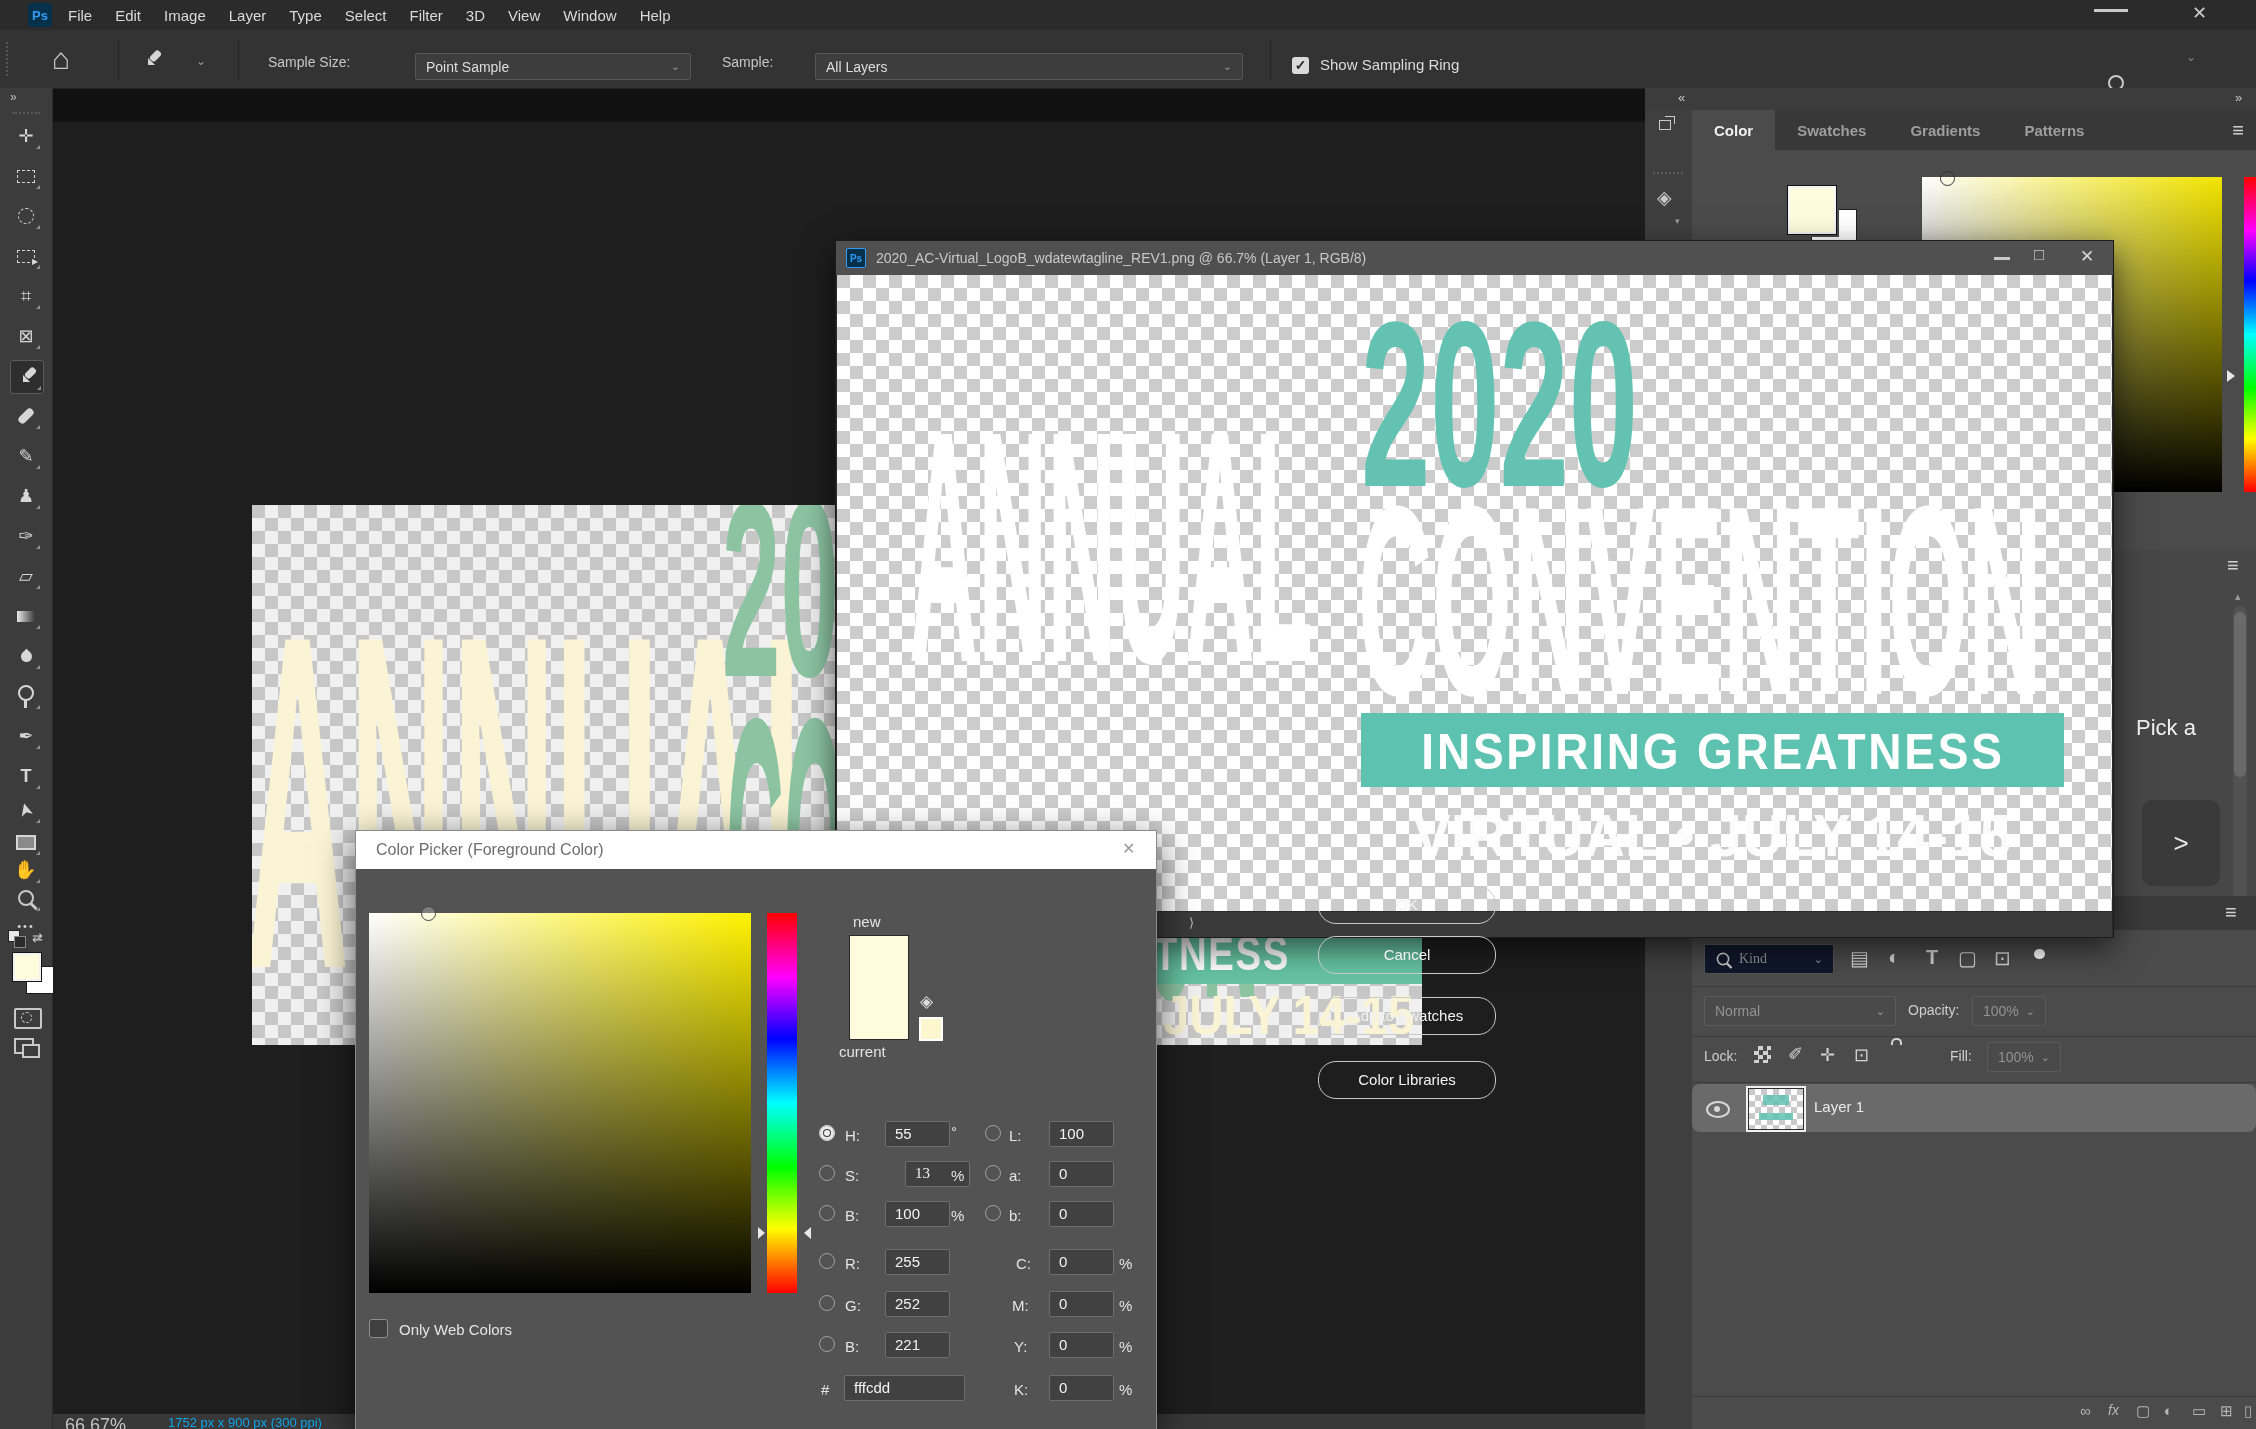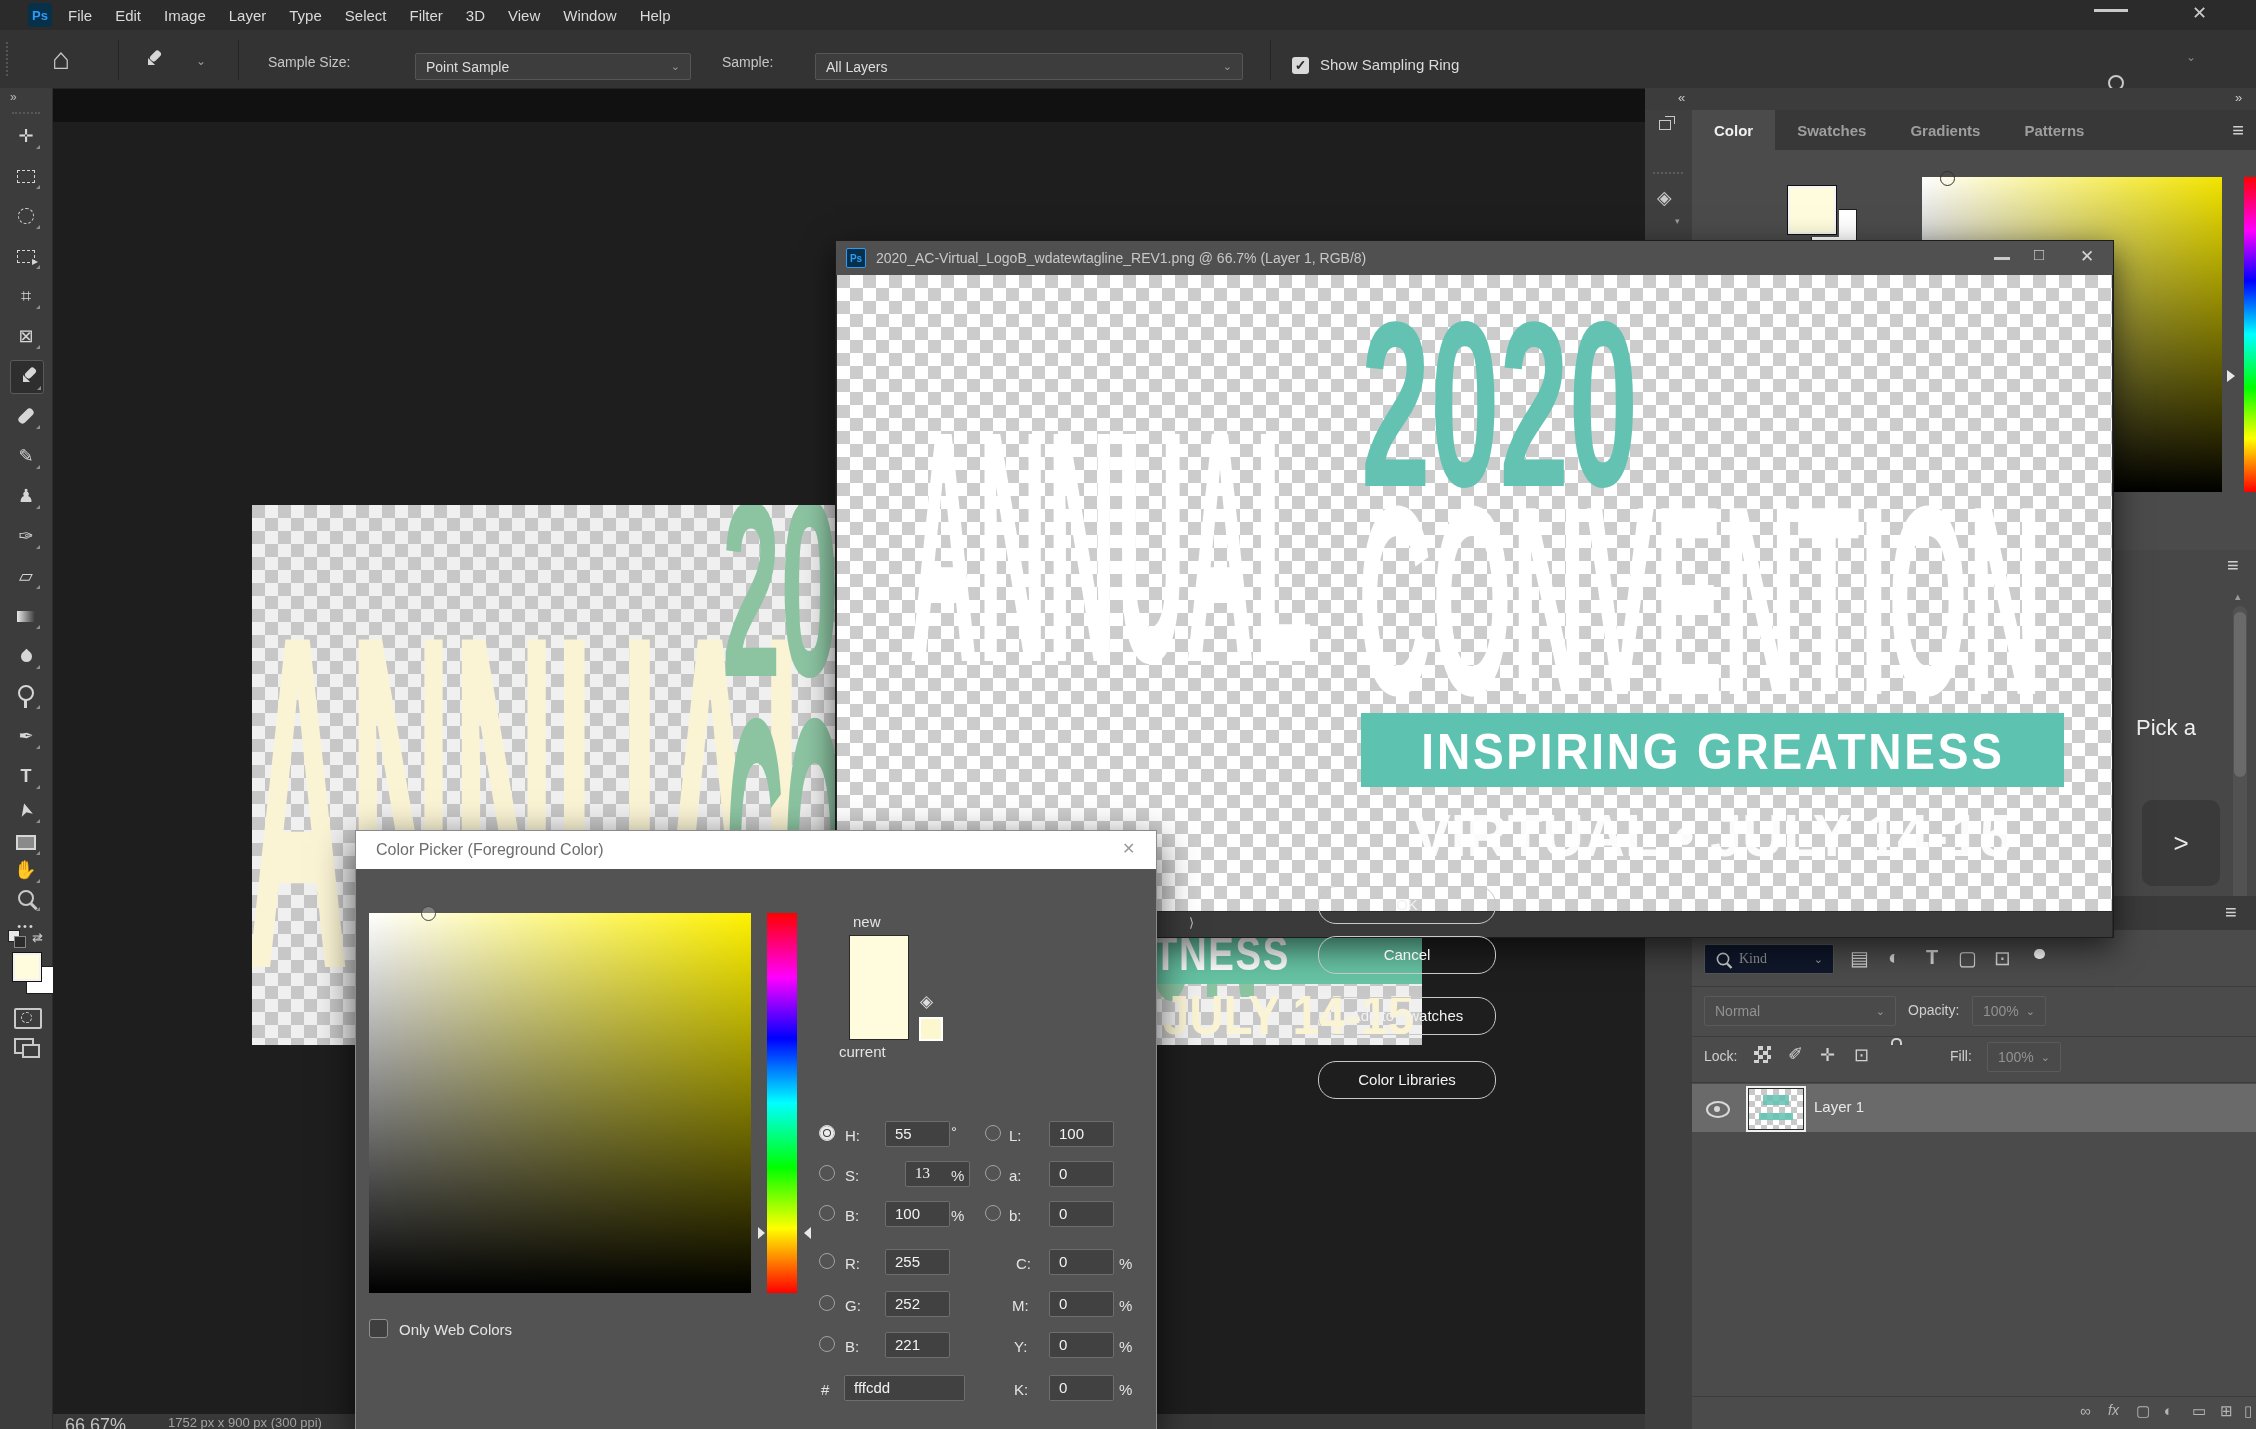--- a/index.html
+++ b/index.html
@@ -206,21 +206,21 @@
       <div class="cond" style="left:470px;top:-40px;font-size:250px;color:#8cc4a2;transform:scaleX(0.42);">2020</div>
       <div class="cond" style="left:474px;top:154px;font-size:400px;color:#8cc4a2;transform:scaleX(0.20);">CONVENTION</div>
       <div class="a" style="left:436px;top:417px;width:734px;height:62px;background:#66c3a3;">
         <span class="cond" style="right:132px;top:8px;font-size:48px;color:#ffffff;letter-spacing:2px;transform:scaleX(0.80);transform-origin:right top;">INSPIRING GREATNESS</span>
       </div>
       <div class="cond" style="right:8px;top:482px;font-size:56px;color:#faf3d4;transform:scaleX(0.85);transform-origin:right top;">VIRTUAL • JULY 14-15</div>
     </div>
 
     <div class="a" style="left:0;top:1292px;width:1592px;height:15px;background:#383838;overflow:hidden;">
       <span class="a" style="left:12px;top:1px;font-size:18px;color:#c4c4c4;">66.67%</span>
-      <span class="a" style="left:115px;top:1px;font-size:13px;color:#a3a3a3;">1752 px x 900 px (300 ppi)</span>
+      <span class="a" style="left:115px;top:1px;font-size:13px;color:#0ea5e9;">1752 px x 900 px (300 ppi)</span>
       <span class="a" style="left:340px;top:0;font-size:12px;color:#c4c4c4;">⟩</span>
     </div>
   </div>
 
   <div class="a" style="left:1645px;top:88px;width:611px;height:1341px;background:#444444;">
 
     <div class="a" style="left:0;top:0;width:47px;height:1341px;background:#3f3f3f;border-right:1px solid #333;">
       <div class="a" style="left:8px;top:10px;width:30px;border-top:2px dotted #5c5c5c;"></div>
       <div class="a restore" style="left:14px;top:32px;"></div>
       <div class="a" style="left:8px;top:84px;width:30px;border-top:2px dotted #5c5c5c;"></div>
@@ -300,21 +300,21 @@
       <span class="a" style="left:128px;top:148px;color:#d2d2d2;font-size:18px;">✛</span>
       <span class="a" style="left:162px;top:148px;color:#d2d2d2;font-size:18px;">⊡</span>
       <span class="a lockic" style="left:198px;top:148px;"></span>
       <span class="a panlbl" style="left:258px;top:152px;">Fill:</span>
       <div class="a dd" style="left:295px;top:146px;width:74px;height:30px;background:#4a4a4a;border-color:#5a5a5a;">
         <span class="dim">100%</span>
         <span class="car">⌄</span>
       </div>
       <div class="a hline" style="left:0;top:186px;width:564px;"></div>
       
-      <div class="a" style="left:0;top:188px;width:564px;height:48px;background:#6a6a6a;">
+      <div class="a" style="left:0;top:188px;width:564px;height:48px;background:#6a6a6a;border-radius:8px;">
         <span class="eye" style="position:absolute;left:14px;top:17px;"></span>
         <span style="position:absolute;left:56px;top:4px;width:54px;height:40px;background:repeating-conic-gradient(#fff 0 25%, #c9c9c9 0 50%);background-size:12px 12px;border:1px solid #2e2e2e;box-shadow:0 0 0 2px #f0f0f0;">
           <span style="position:absolute;left:14px;top:6px;width:26px;height:10px;background:#63c2b1;opacity:.85;"></span>
           <span style="position:absolute;left:10px;top:24px;width:34px;height:7px;background:#5ec2b0;opacity:.85;"></span>
         </span>
         <span style="position:absolute;left:122px;top:14px;font-size:15px;color:#e8e8e8;">Layer 1</span>
       </div>
       
       <div class="a hline" style="left:0;top:500px;width:564px;"></div>
       <div class="a" style="left:0;top:502px;width:564px;height:31px;background:#4b4b4b;">

